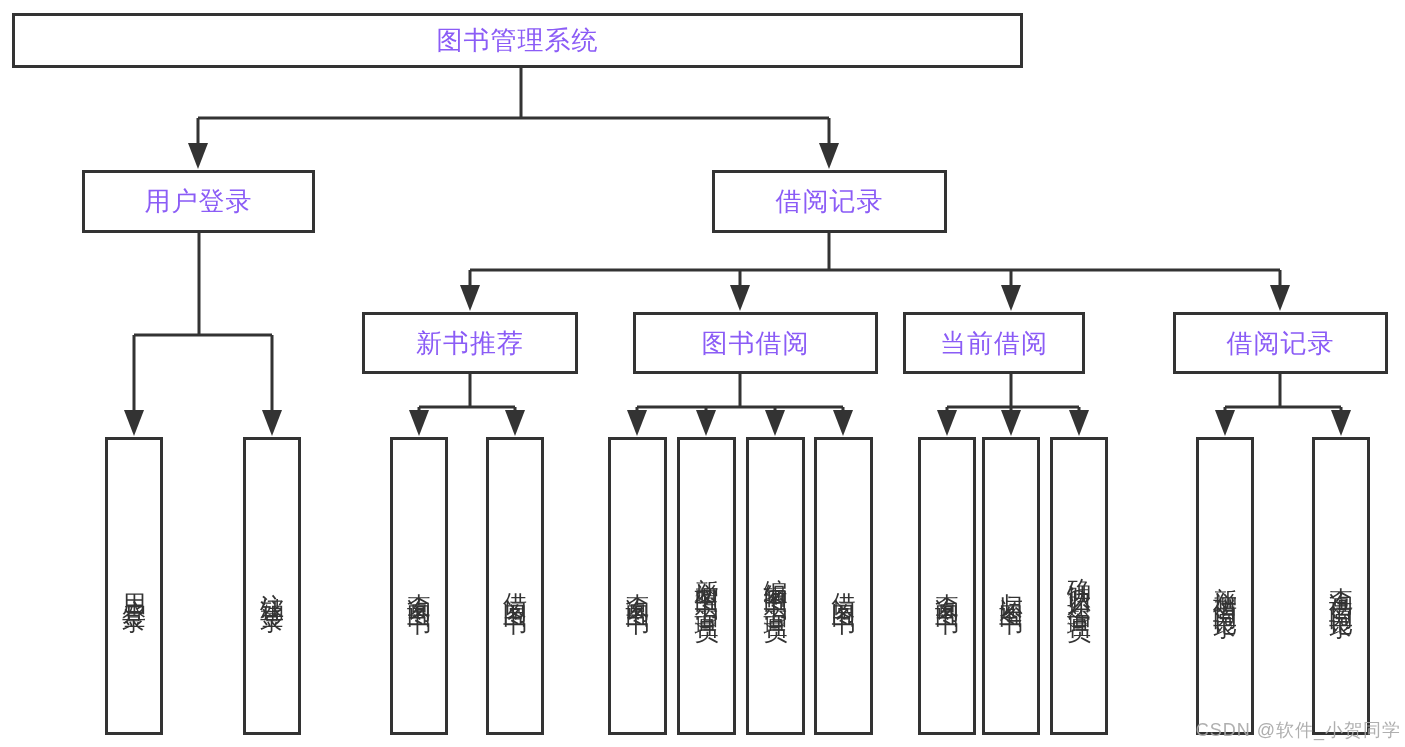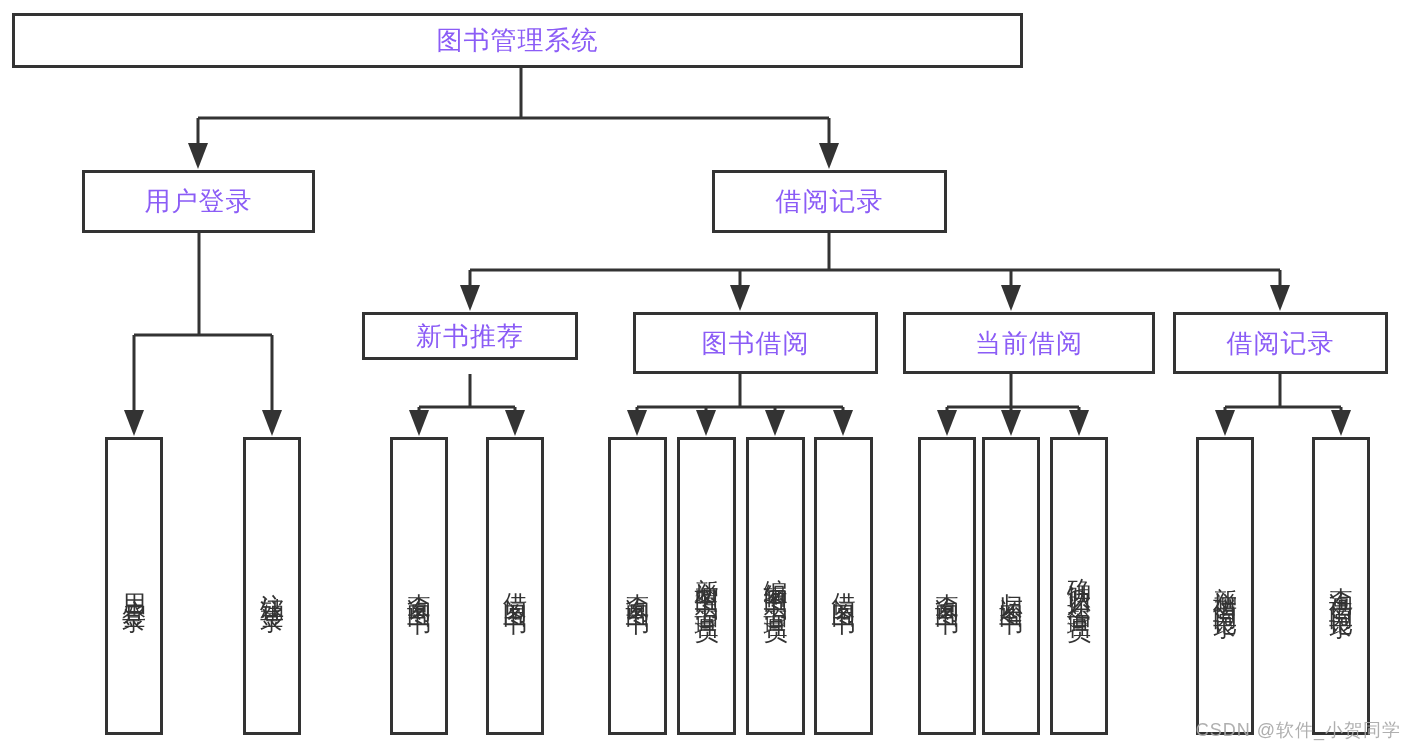--- a/index.html
+++ b/index.html
@@ -39,23 +39,23 @@
     font-size: 24px;
     letter-spacing: 6px;
     line-height: 1;
     color: #333333;
     white-space: nowrap;
   }
   
   .n-root  { left: 12px;   top: 13px;  width: 1011px; height: 55px; }
   .n-l2a   { left: 82px;   top: 170px; width: 233px;  height: 63px; }
   .n-l2b   { left: 712px;  top: 170px; width: 235px;  height: 63px; }
-  .n-l3a   { left: 362px;  top: 312px; width: 216px;  height: 48px; }
+  .n-l3a   { left: 362px;  top: 312px; width: 216px;  height: 62px; }
   .n-l3b   { left: 633px;  top: 312px; width: 245px;  height: 62px; }
-  .n-l3c   { left: 903px;  top: 312px; width: 252px;  height: 62px; }
+  .n-l3c   { left: 903px;  top: 312px; width: 182px;  height: 62px; }
   .n-l3d   { left: 1173px; top: 312px; width: 215px;  height: 62px; }
   .leaf    { top: 437px; height: 298px; width: 58px; }
   .n-a1 { left: 105px; }
   .n-a2 { left: 243px; }
   .n-b1 { left: 390px; }
   .n-b2 { left: 486px; }
   .n-c1 { left: 608px; width: 59px; }
   .n-c2 { left: 677px; width: 59px; }
   .n-c3 { left: 746px; width: 59px; }
   .n-c4 { left: 814px; width: 59px; }

